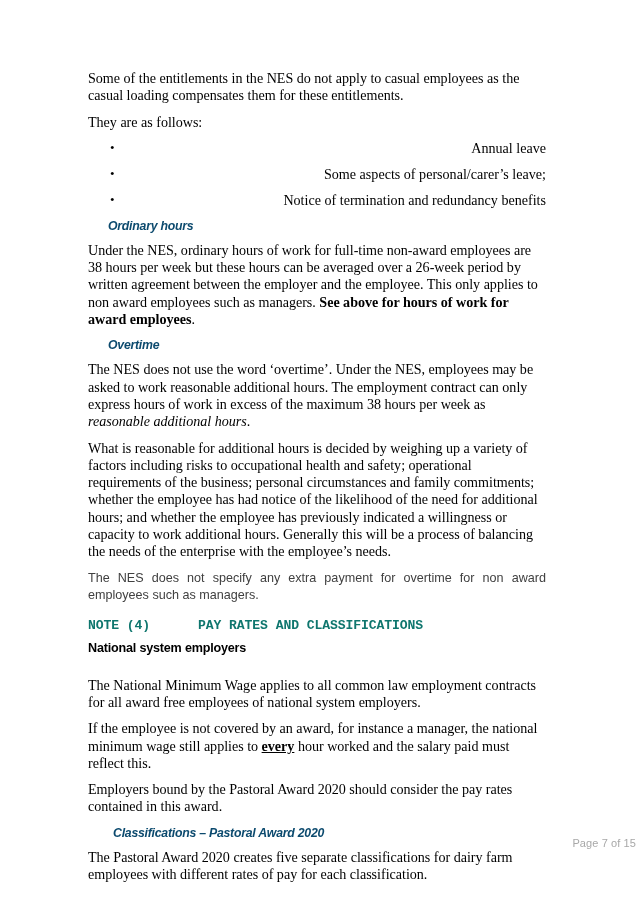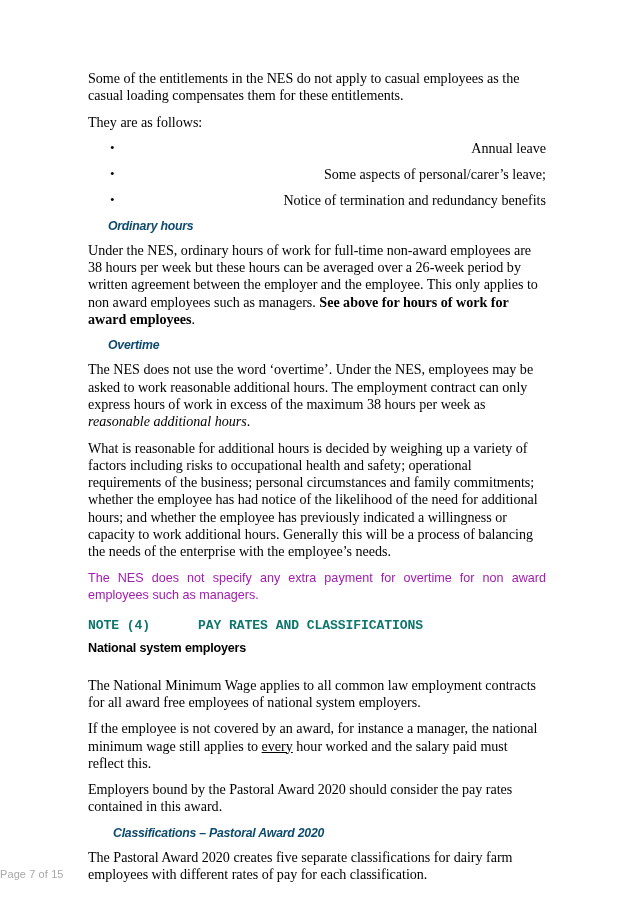--- a/index.html
+++ b/index.html
@@ -46,21 +46,21 @@
   }
 
   
   .p-sans {
     font-family: "Liberation Sans", sans-serif;
     font-size: 12.6px;
     line-height: 17.5px;
     text-align: justify;
     text-justify: inter-word;
     margin: 0 0 12px 0;
-    color: #a21caf;
+    color: #404040;
   }
 
   
   .bullet-list {
     list-style: none;
     margin: 0 0 3px 0;
     padding: 0;
     text-align: right;
   }
   .bullet-item {
@@ -118,34 +118,33 @@
     font-size: 12.6px;
     line-height: 16px;
     margin: 0 0 21px 0;
     color: #000;
     letter-spacing: -0.2px;
   }
 
   
   .b { font-weight: bold; }
   .i { font-style: italic; }
-  .u { text-decoration: underline; }
+  .u { text-decoration: underline; font-weight: bold; }
 
   
   .footer {
     position: absolute;
     left: 0;
     top: 837px;
     width: 636px;
-    text-align: left;
+    text-align: right;
     font-family: "Liberation Sans", sans-serif;
     font-size: 11px;
     color: #a8a8a8;
     letter-spacing: 0.1px;
-    margin-top: 31px;
   }
 </style>
 </head>
 <body>
 
 <div class="page">
   <div class="content">
 
     <p class="p-serif">Some of the entitlements in the NES do not apply to casual employees as the casual loading compensates them for these entitlements.</p>
 

